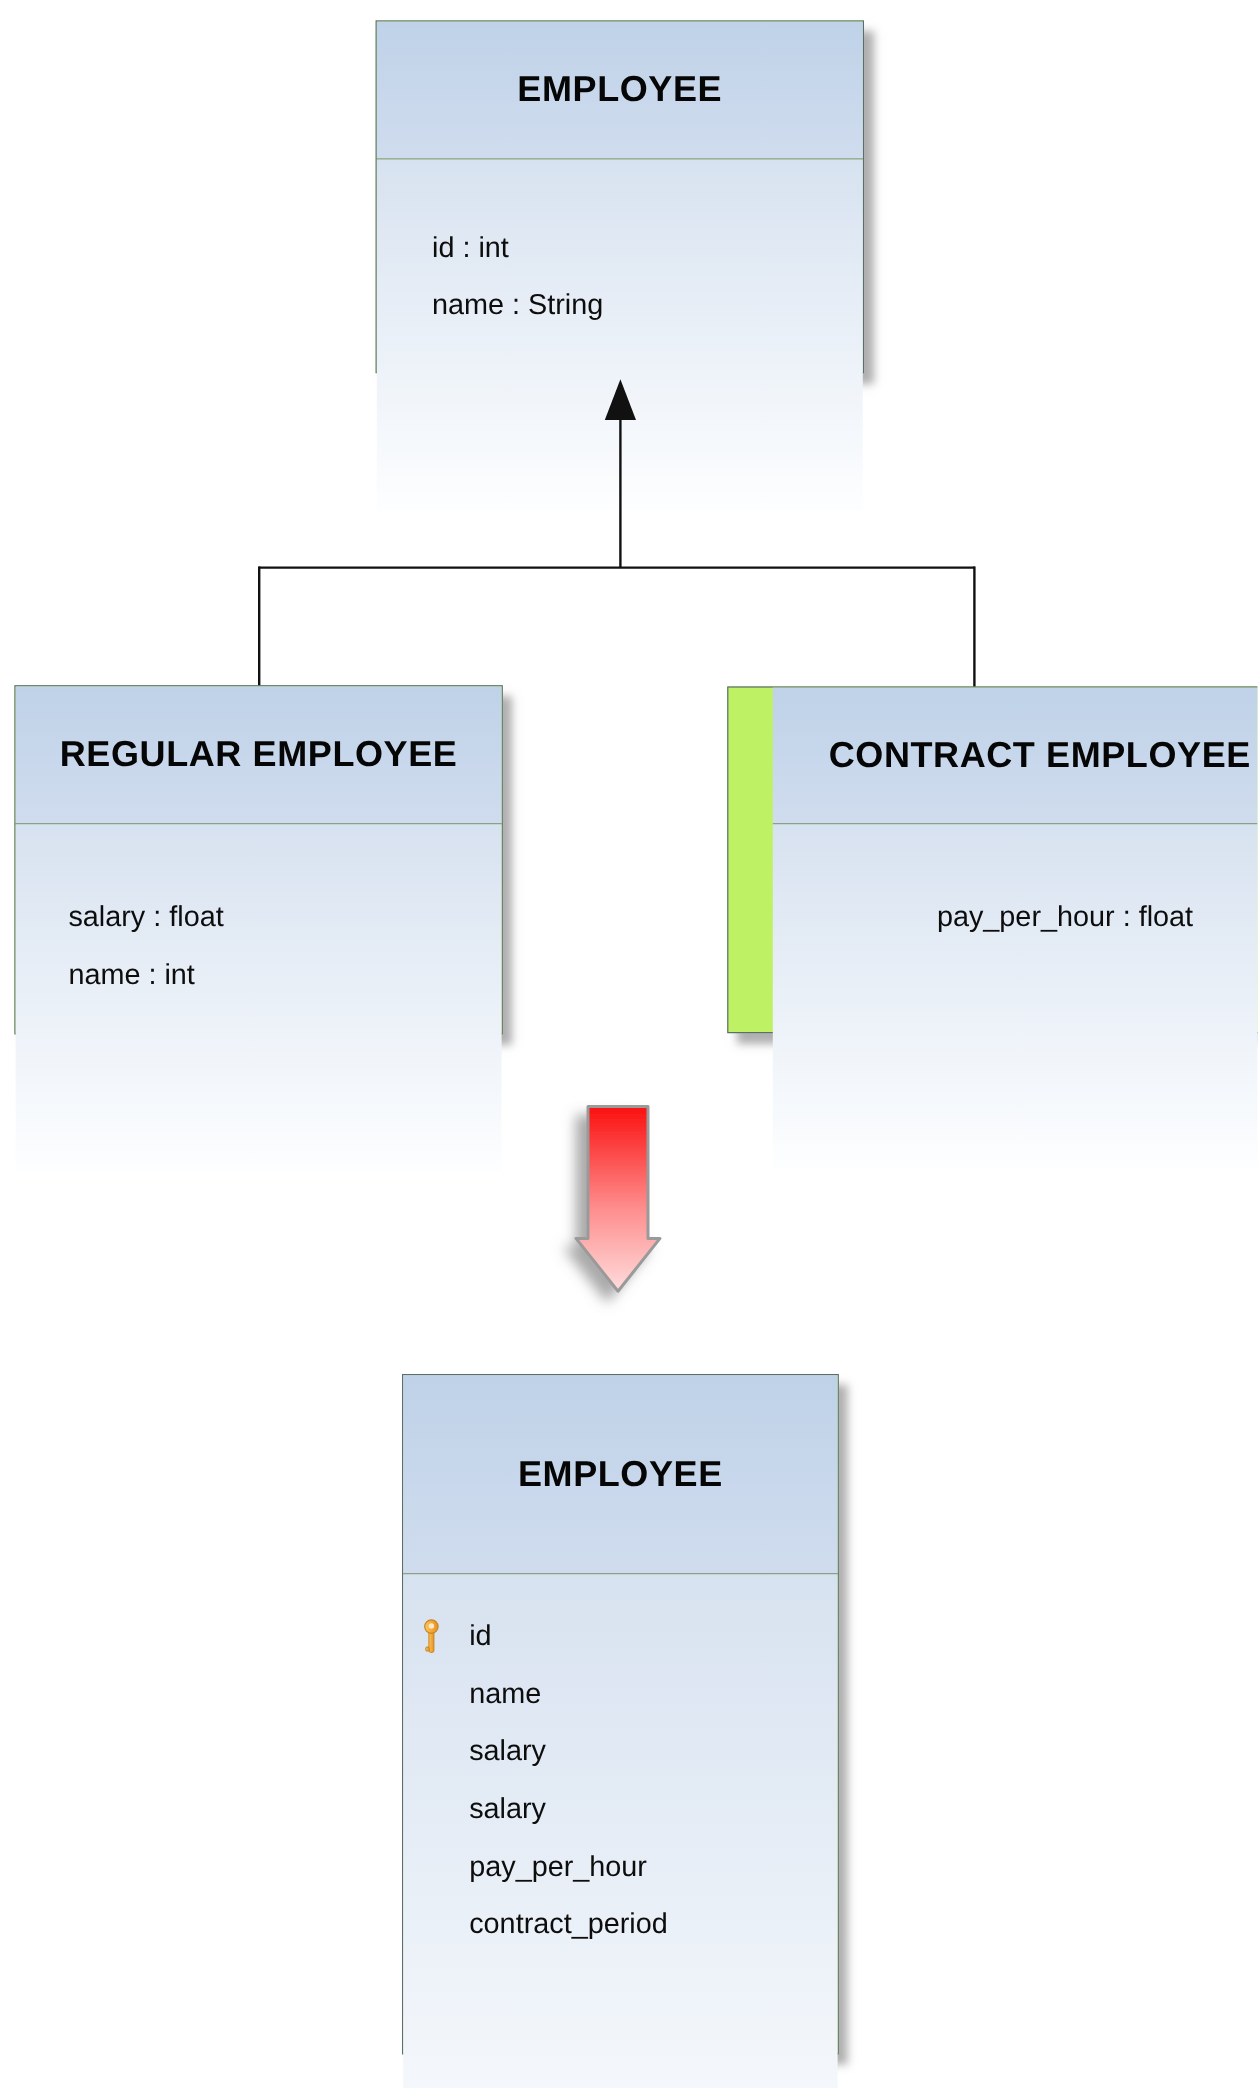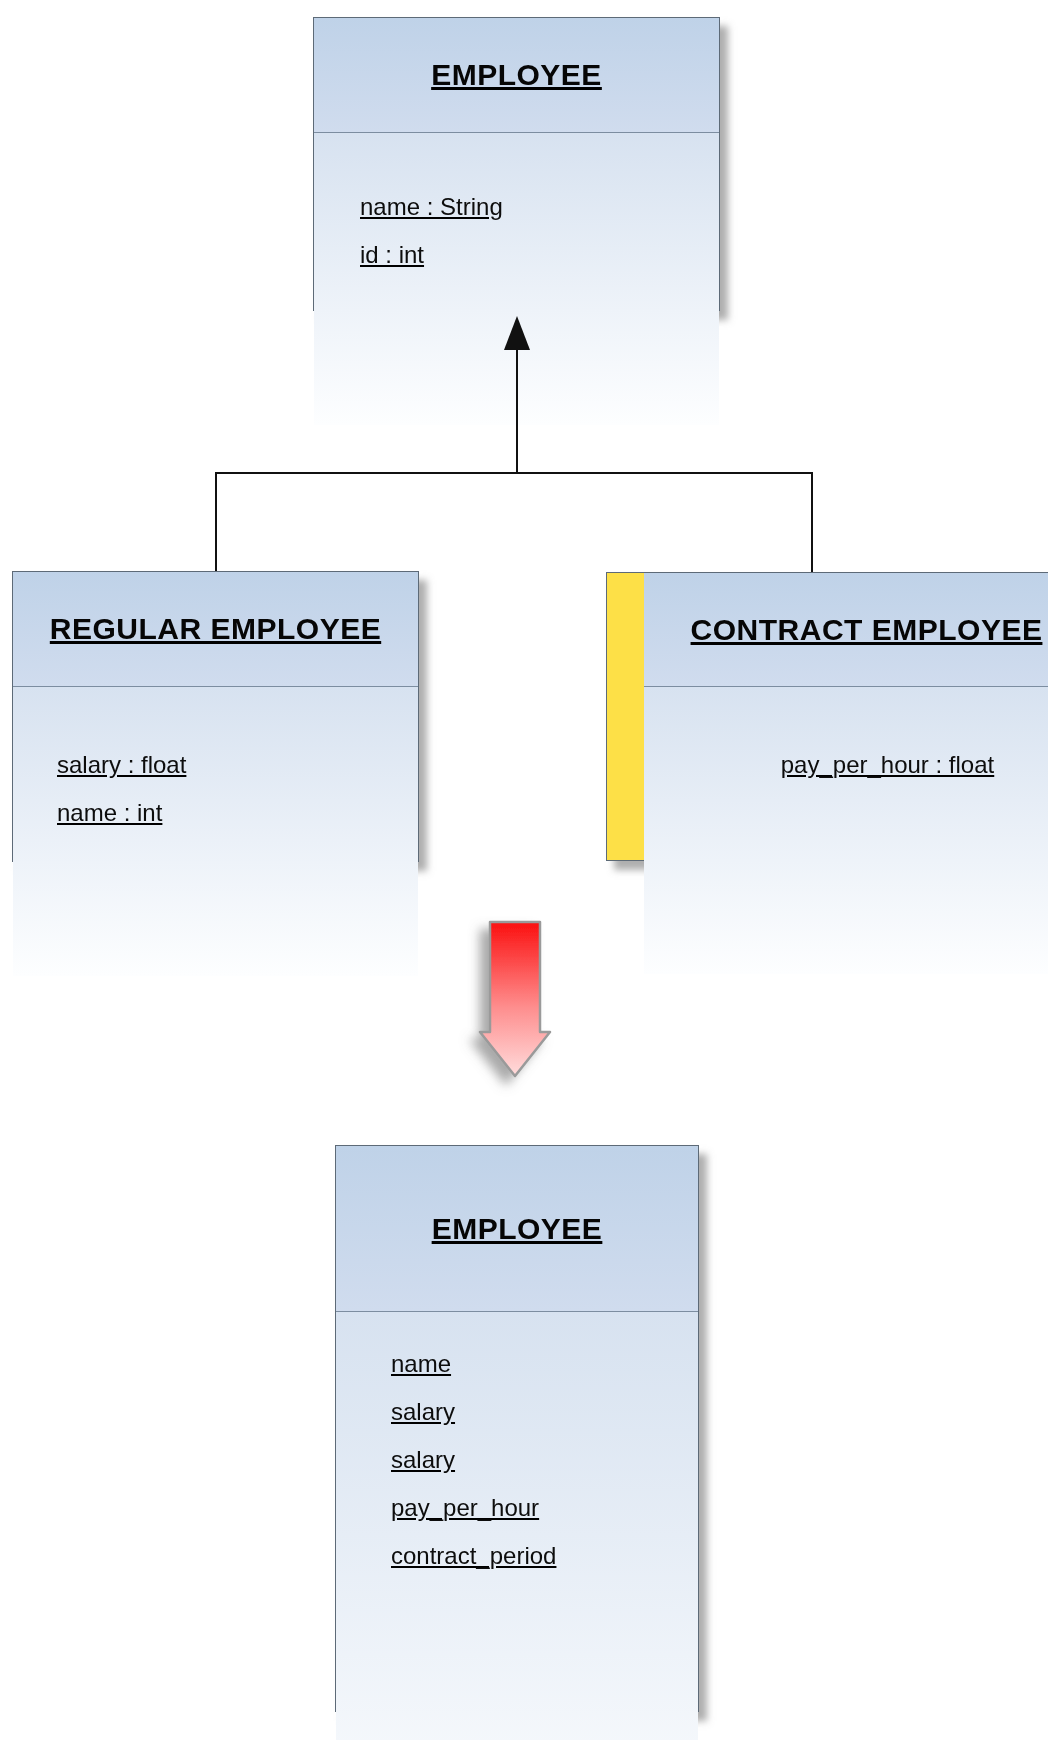--- a/index.html
+++ b/index.html
@@ -5,22 +5,21 @@
   * { margin:0; padding:0; box-sizing:border-box; }
   html,body { background:#ffffff; }
   .canvas {
     position:relative; width:1048px; height:1740px; background:#ffffff;
     font-family:"Liberation Sans", sans-serif; overflow:hidden;
   }
   
   .node {
     position:absolute; border:1px solid #5d6a77;
     box-shadow:8px 9px 7px rgba(110,110,110,0.55);
-    background:#fde047;
-    text-decoration:underline;
+    background:#bef264;
   }
   .node-header {
     display:flex; align-items:center; justify-content:center;
     background:linear-gradient(180deg,#bfd2e8 0%,#d0dcee 100%);
     border-bottom:1px solid #7c8da0;
   }
   .node-title {
     font-size:30px; font-weight:700; color:#060606; letter-spacing:0.5px;
     white-space:nowrap;
   }
@@ -58,22 +57,22 @@
 </head>
 <body>
 
 <div class="canvas">
 
   <div class="node" id="box-employee">
     <div class="node-header">
       <span class="node-title">EMPLOYEE</span>
     </div>
     <div class="node-body">
+      <div class="attr-line">id : int</div>
       <div class="attr-line">name : String</div>
-      <div class="attr-line">id : int</div>
     </div>
   </div>
 
   <div class="node" id="box-regular">
     <div class="node-header">
       <span class="node-title">REGULAR EMPLOYEE</span>
     </div>
     <div class="node-body">
       <div class="attr-line">salary : float</div>
       <div class="attr-line">name : int</div>
@@ -87,20 +86,38 @@
     <div class="node-body">
       <div class="attr-line">pay_per_hour : float</div>
     </div>
   </div>
 
   <div class="node" id="box-table">
     <div class="node-header">
       <span class="node-title">EMPLOYEE</span>
     </div>
     <div class="node-body">
+      <div class="table-row">
+        <span class="key-wrap">
+          <svg width="16" height="32" viewBox="0 0 16 32">
+            <defs>
+              <linearGradient id="goldGrad" x1="0" y1="0" x2="1" y2="0">
+                <stop offset="0" stop-color="#fbc95e"></stop>
+                <stop offset="0.5" stop-color="#f3a93a"></stop>
+                <stop offset="1" stop-color="#e5922a"></stop>
+              </linearGradient>
+            </defs>
+            <rect x="5.4" y="10" width="4.2" height="18" rx="1.5" fill="url(#goldGrad)" stroke="#c9821e" stroke-width="0.8"></rect>
+            <rect x="2.8" y="23.5" width="3" height="3.4" rx="1" fill="url(#goldGrad)" stroke="#c9821e" stroke-width="0.8"></rect>
+            <circle cx="7.5" cy="6.5" r="5.6" fill="url(#goldGrad)" stroke="#c9821e" stroke-width="1"></circle>
+            <circle cx="7.5" cy="6" r="2.3" fill="#fbe9c4"></circle>
+          </svg>
+        </span>
+        <span>id</span>
+      </div>
       <div class="table-row"><span>name</span></div>
       <div class="table-row"><span>salary</span></div>
       <div class="table-row"><span>salary</span></div>
       <div class="table-row"><span>pay_per_hour</span></div>
       <div class="table-row"><span>contract_period</span></div>
     </div>
   </div>
 
   <svg class="overlay" viewBox="0 0 1048 1740">
     <defs>

